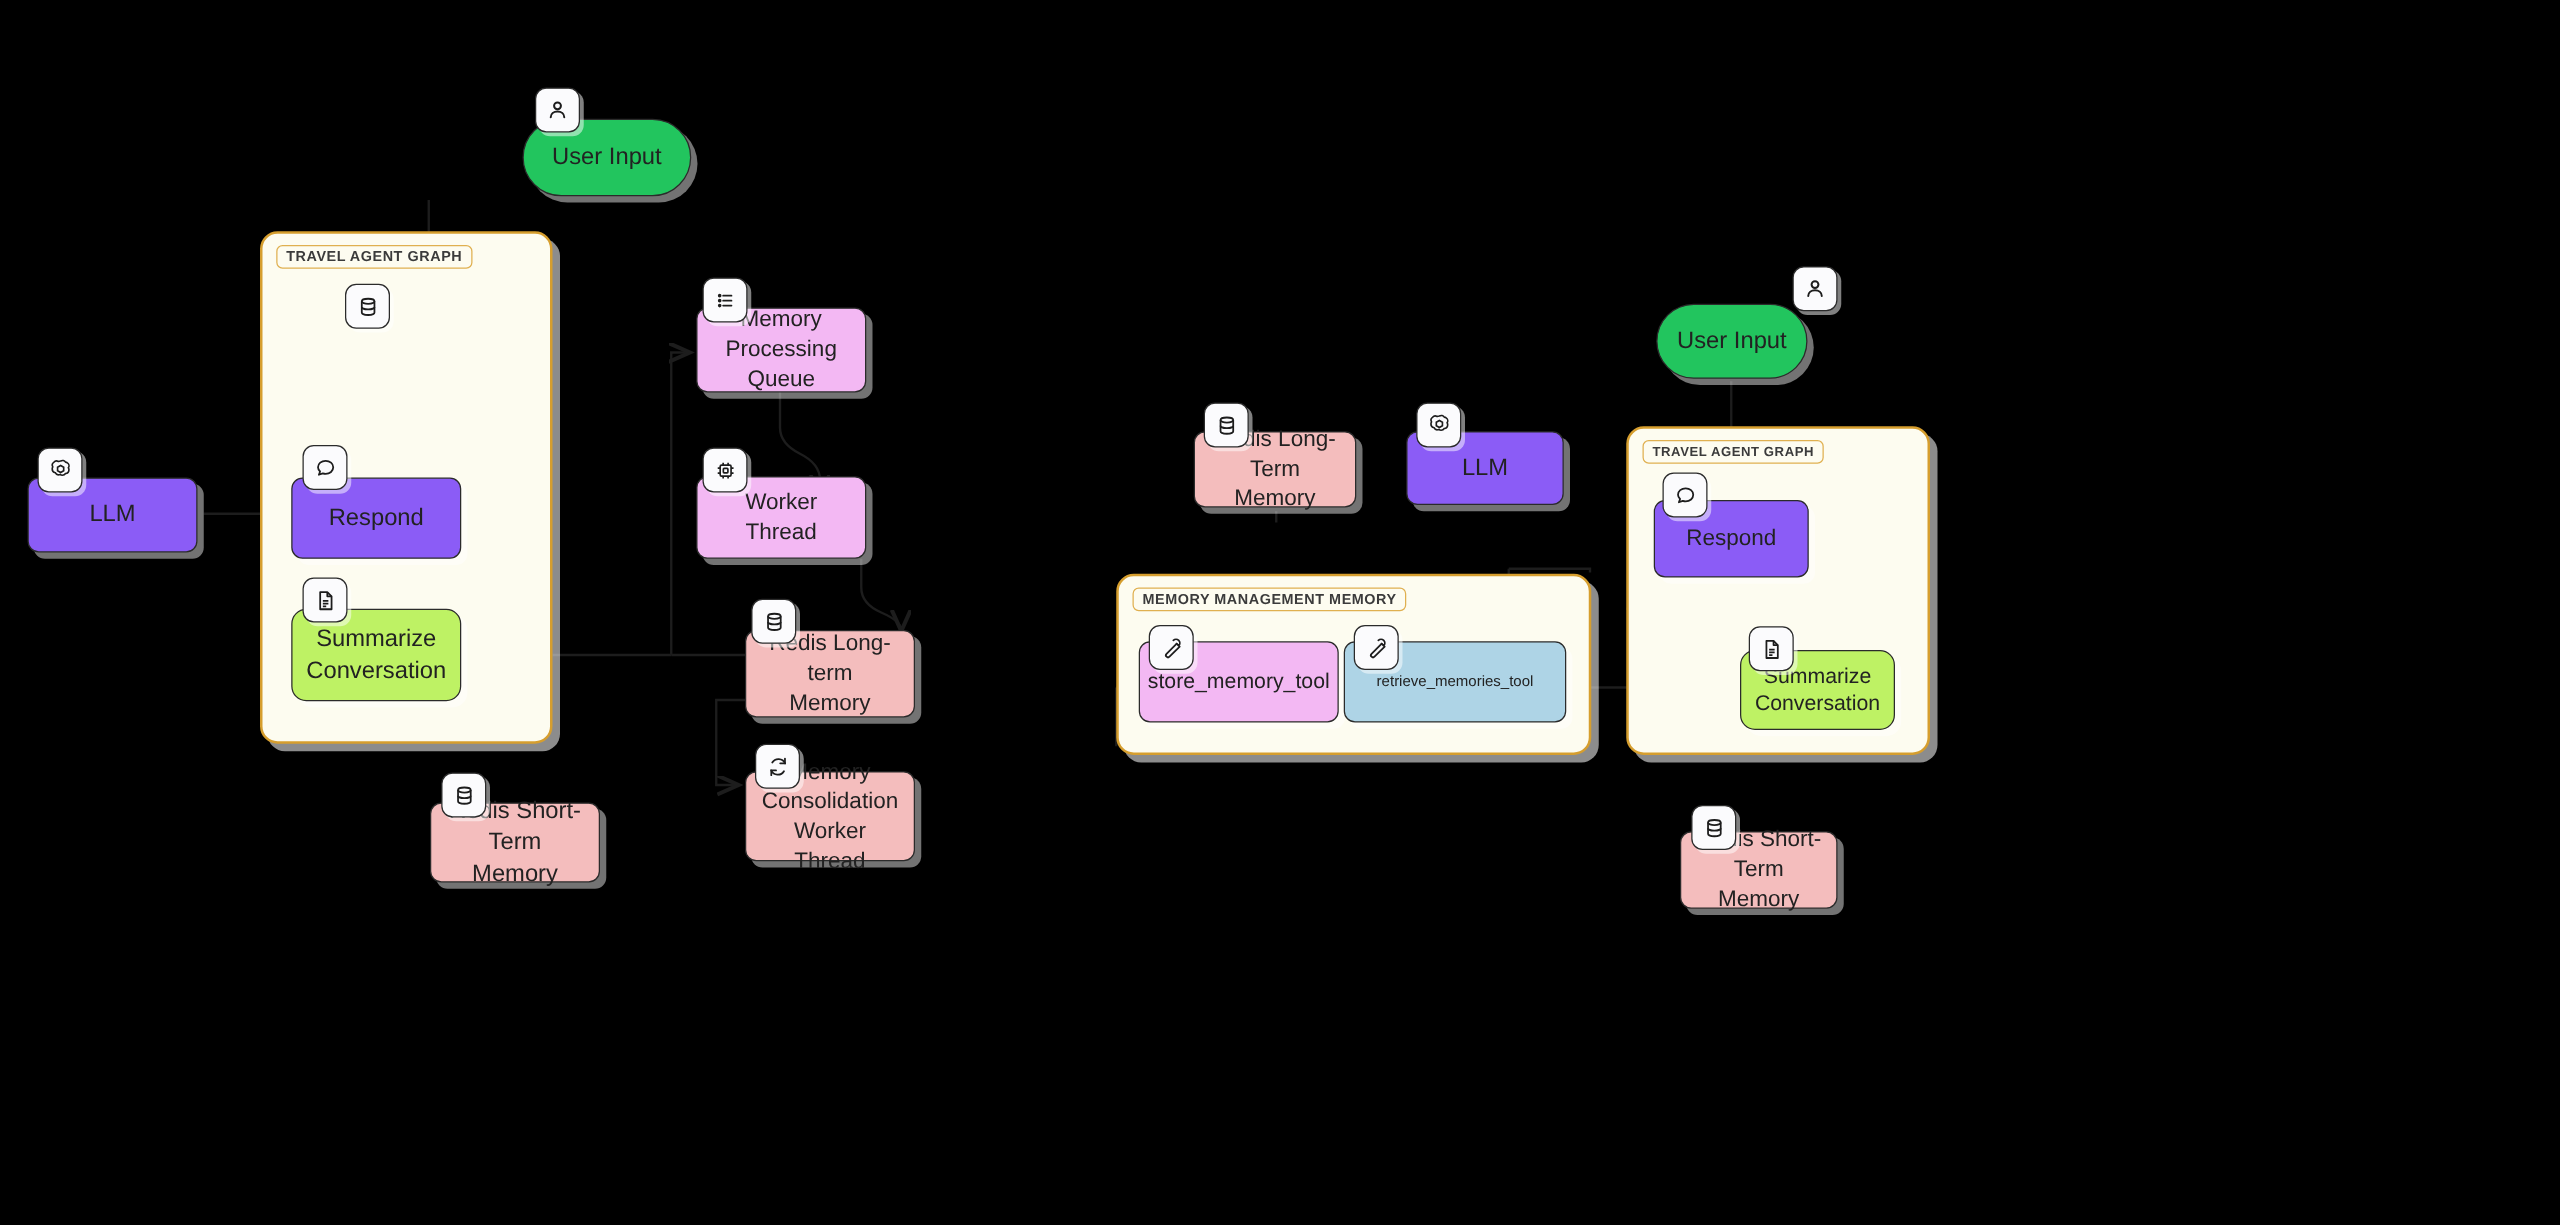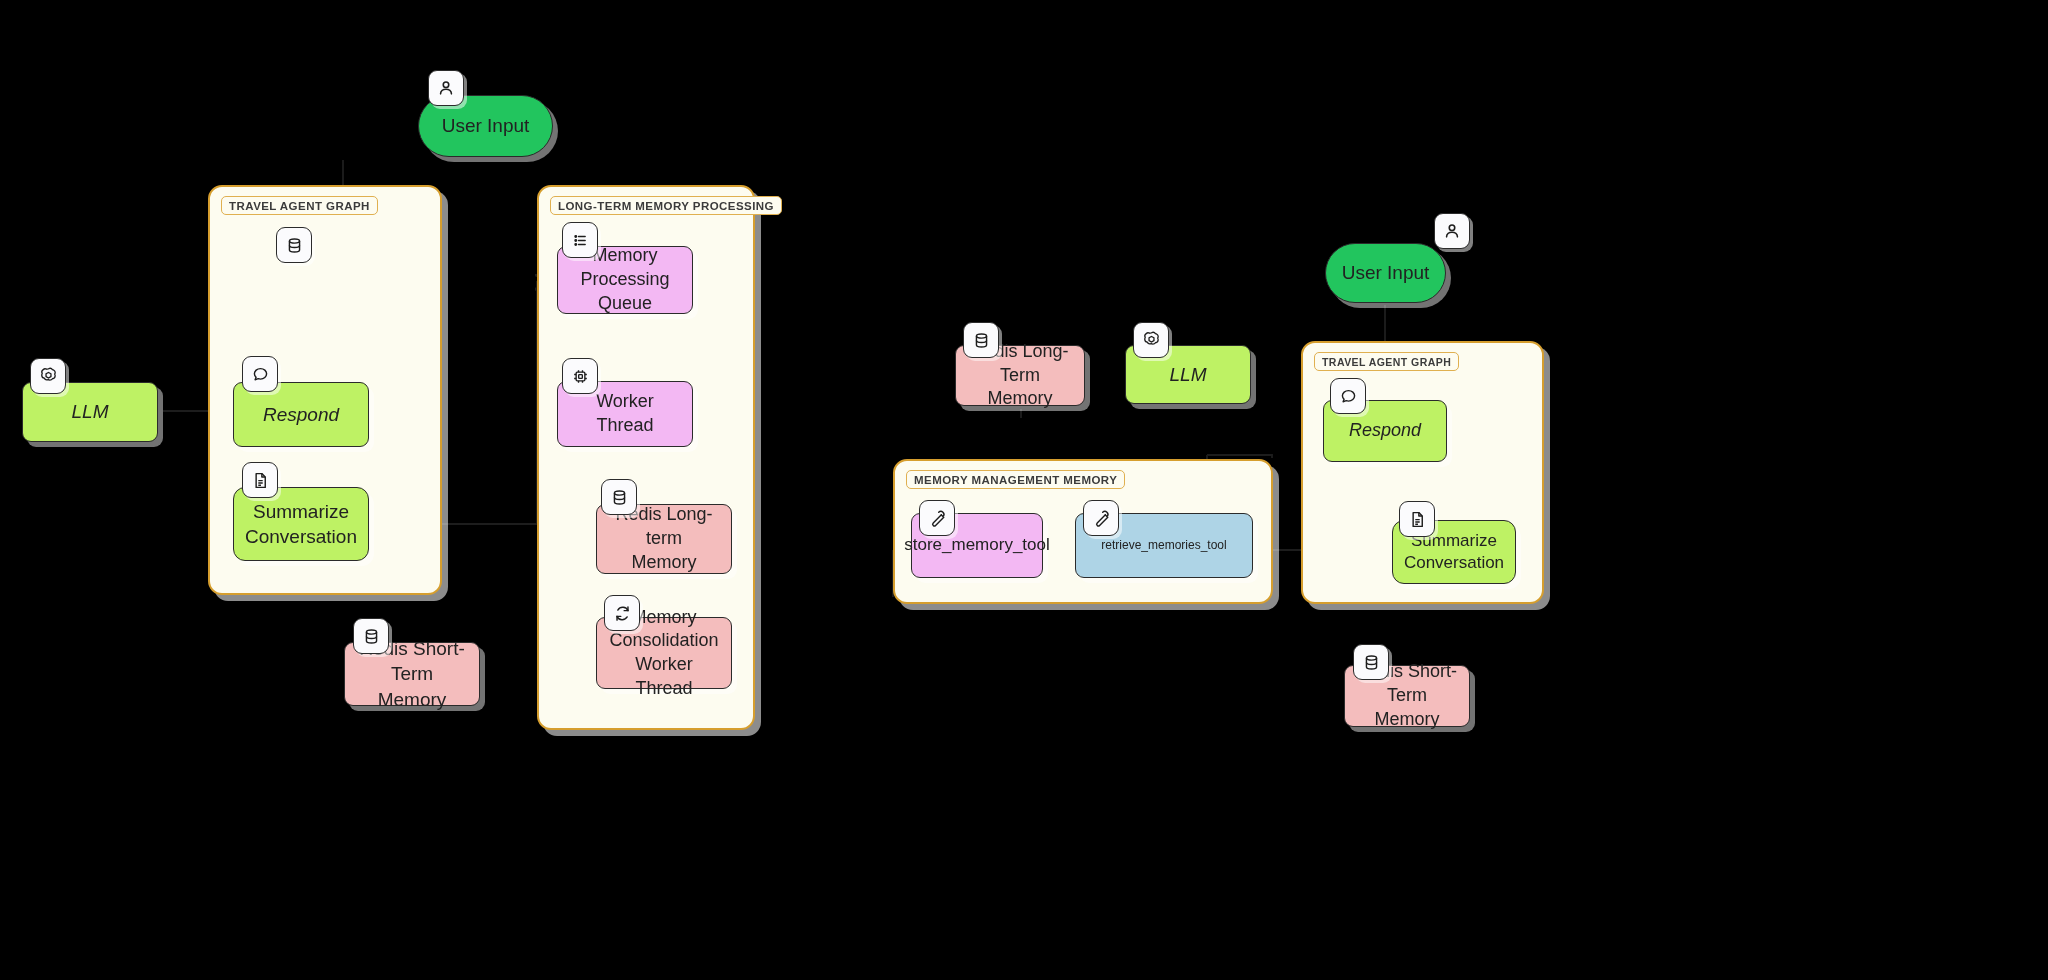--- a/index.html
+++ b/index.html
@@ -40,21 +40,21 @@
     align-items:center;
     justify-content:center;
     text-align:center;
     color:#222;
     font-size:19px;
     line-height:1.32;
     padding:6px 10px;
     box-shadow:5px 5px 0 rgba(255,255,255,0.45);
   }
   .node.blue{background:#aed4e6;}
-  .node.green{background:#bef264;font-style:italic;}
+  .node.green{background:#8b5cf6;}
   .node.peach{background:#bef264;border-radius:12px;}
   .node.pink{background:#f4bdbd;}
   .node.violet{background:#f3b8f3;}
   .node.white{background:#22c55e;border-radius:48px;}
   .node.mono{font-size:19px;}
 
   
   .badge{
     position:absolute;
     width:34px;height:34px;
@@ -180,23 +180,20 @@
       <path d="M6.5 3.3h7.2l4.3 4.3v13.1H6.5z"></path>
         <path d="M13.7 3.3v4.3H18"></path>
         <path d="M9.2 12.2h5.6M9.2 15.1h5.6M9.2 17.9h3.4"></path>
     </svg>
   </div>
   <div class="node peach" style="left:233px;top:487px;width:136px;height:74px;">
     <span style="white-space:pre-line;">Summarize
 Conversation</span>
   </div>
 
-  <div class="group" style="left:537px;top:185px;width:218px;height:545px;">
-    <div class="group-label">LONG-TERM MEMORY PROCESSING</div>
-  </div>
 
   <div class="badge" style="left:562px;top:222px;">
     <svg width="19" height="19" viewBox="0 0 24 24" fill="none" stroke="#1d1d1d" stroke-width="1.8" stroke-linecap="round">
       <path d="M9.5 7h8.4M9.5 12h8.4M9.5 17h8.4"></path>
         <circle cx="6" cy="7" r="0.95" fill="#1d1d1d"></circle>
         <circle cx="6" cy="12" r="0.95" fill="#1d1d1d"></circle>
         <circle cx="6" cy="17" r="0.95" fill="#1d1d1d"></circle>
     </svg>
   </div>
   <div class="node violet" style="left:557px;top:246px;width:136px;height:68px;">
@@ -288,21 +285,21 @@
   <div class="group" style="left:893px;top:459px;width:380px;height:145px;">
     <div class="group-label">MEMORY MANAGEMENT MEMORY</div>
   </div>
 
   <div class="badge" style="left:919px;top:500px;">
     <svg width="19" height="19" viewBox="0 0 24 24" fill="none" stroke="#1d1d1d" stroke-width="1.8" stroke-linecap="round" stroke-linejoin="round">
       <path d="M13.5 4.2a3.8 3.8 0 0 1 5.4 5.4l-2.1-2.1"></path>
       <path d="M16.9 7.4L6.6 17.7a2.1 2.1 0 0 0 3 3L19.9 10.4"></path>
     </svg>
   </div>
-  <div class="node violet mono" style="left:911px;top:513px;width:132px;height:65px;">
+  <div class="node violet mono" style="left:911px;top:513px;width:160px;height:65px;">
     <span style="font-size:17px;">store_memory_tool</span>
   </div>
 
   <div class="badge" style="left:1083px;top:500px;">
     <svg width="19" height="19" viewBox="0 0 24 24" fill="none" stroke="#1d1d1d" stroke-width="1.8" stroke-linecap="round" stroke-linejoin="round">
       <path d="M13.5 4.2a3.8 3.8 0 0 1 5.4 5.4l-2.1-2.1"></path>
       <path d="M16.9 7.4L6.6 17.7a2.1 2.1 0 0 0 3 3L19.9 10.4"></path>
     </svg>
   </div>
   <div class="node blue mono" style="left:1075px;top:513px;width:178px;height:65px;">

